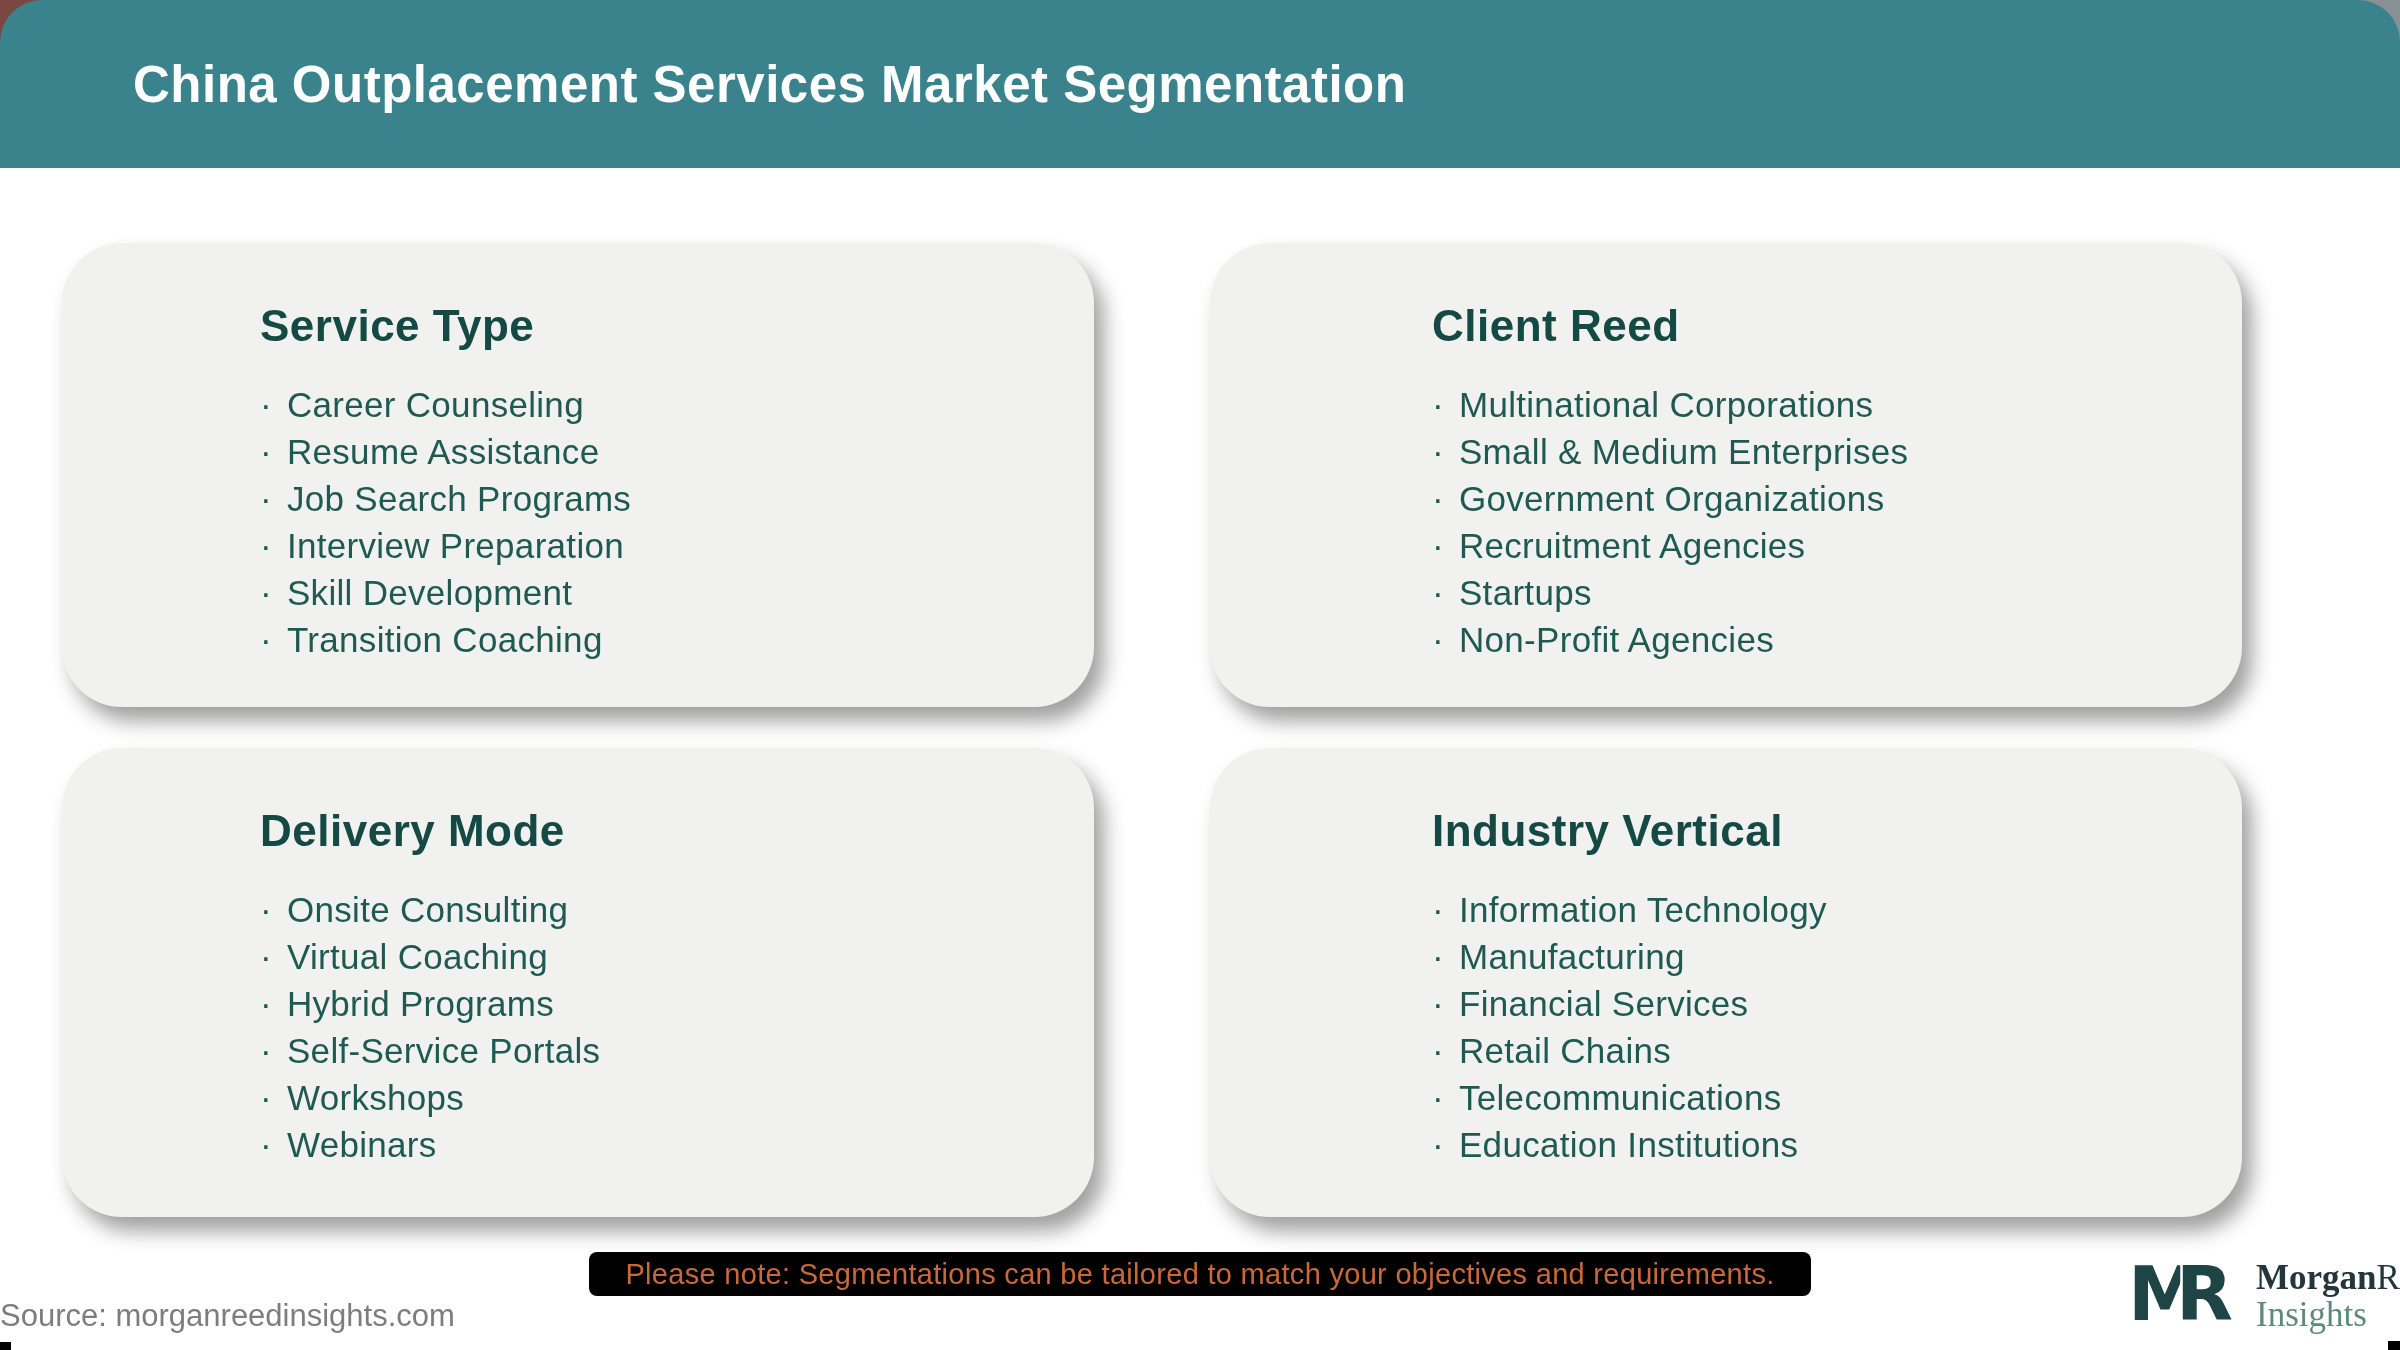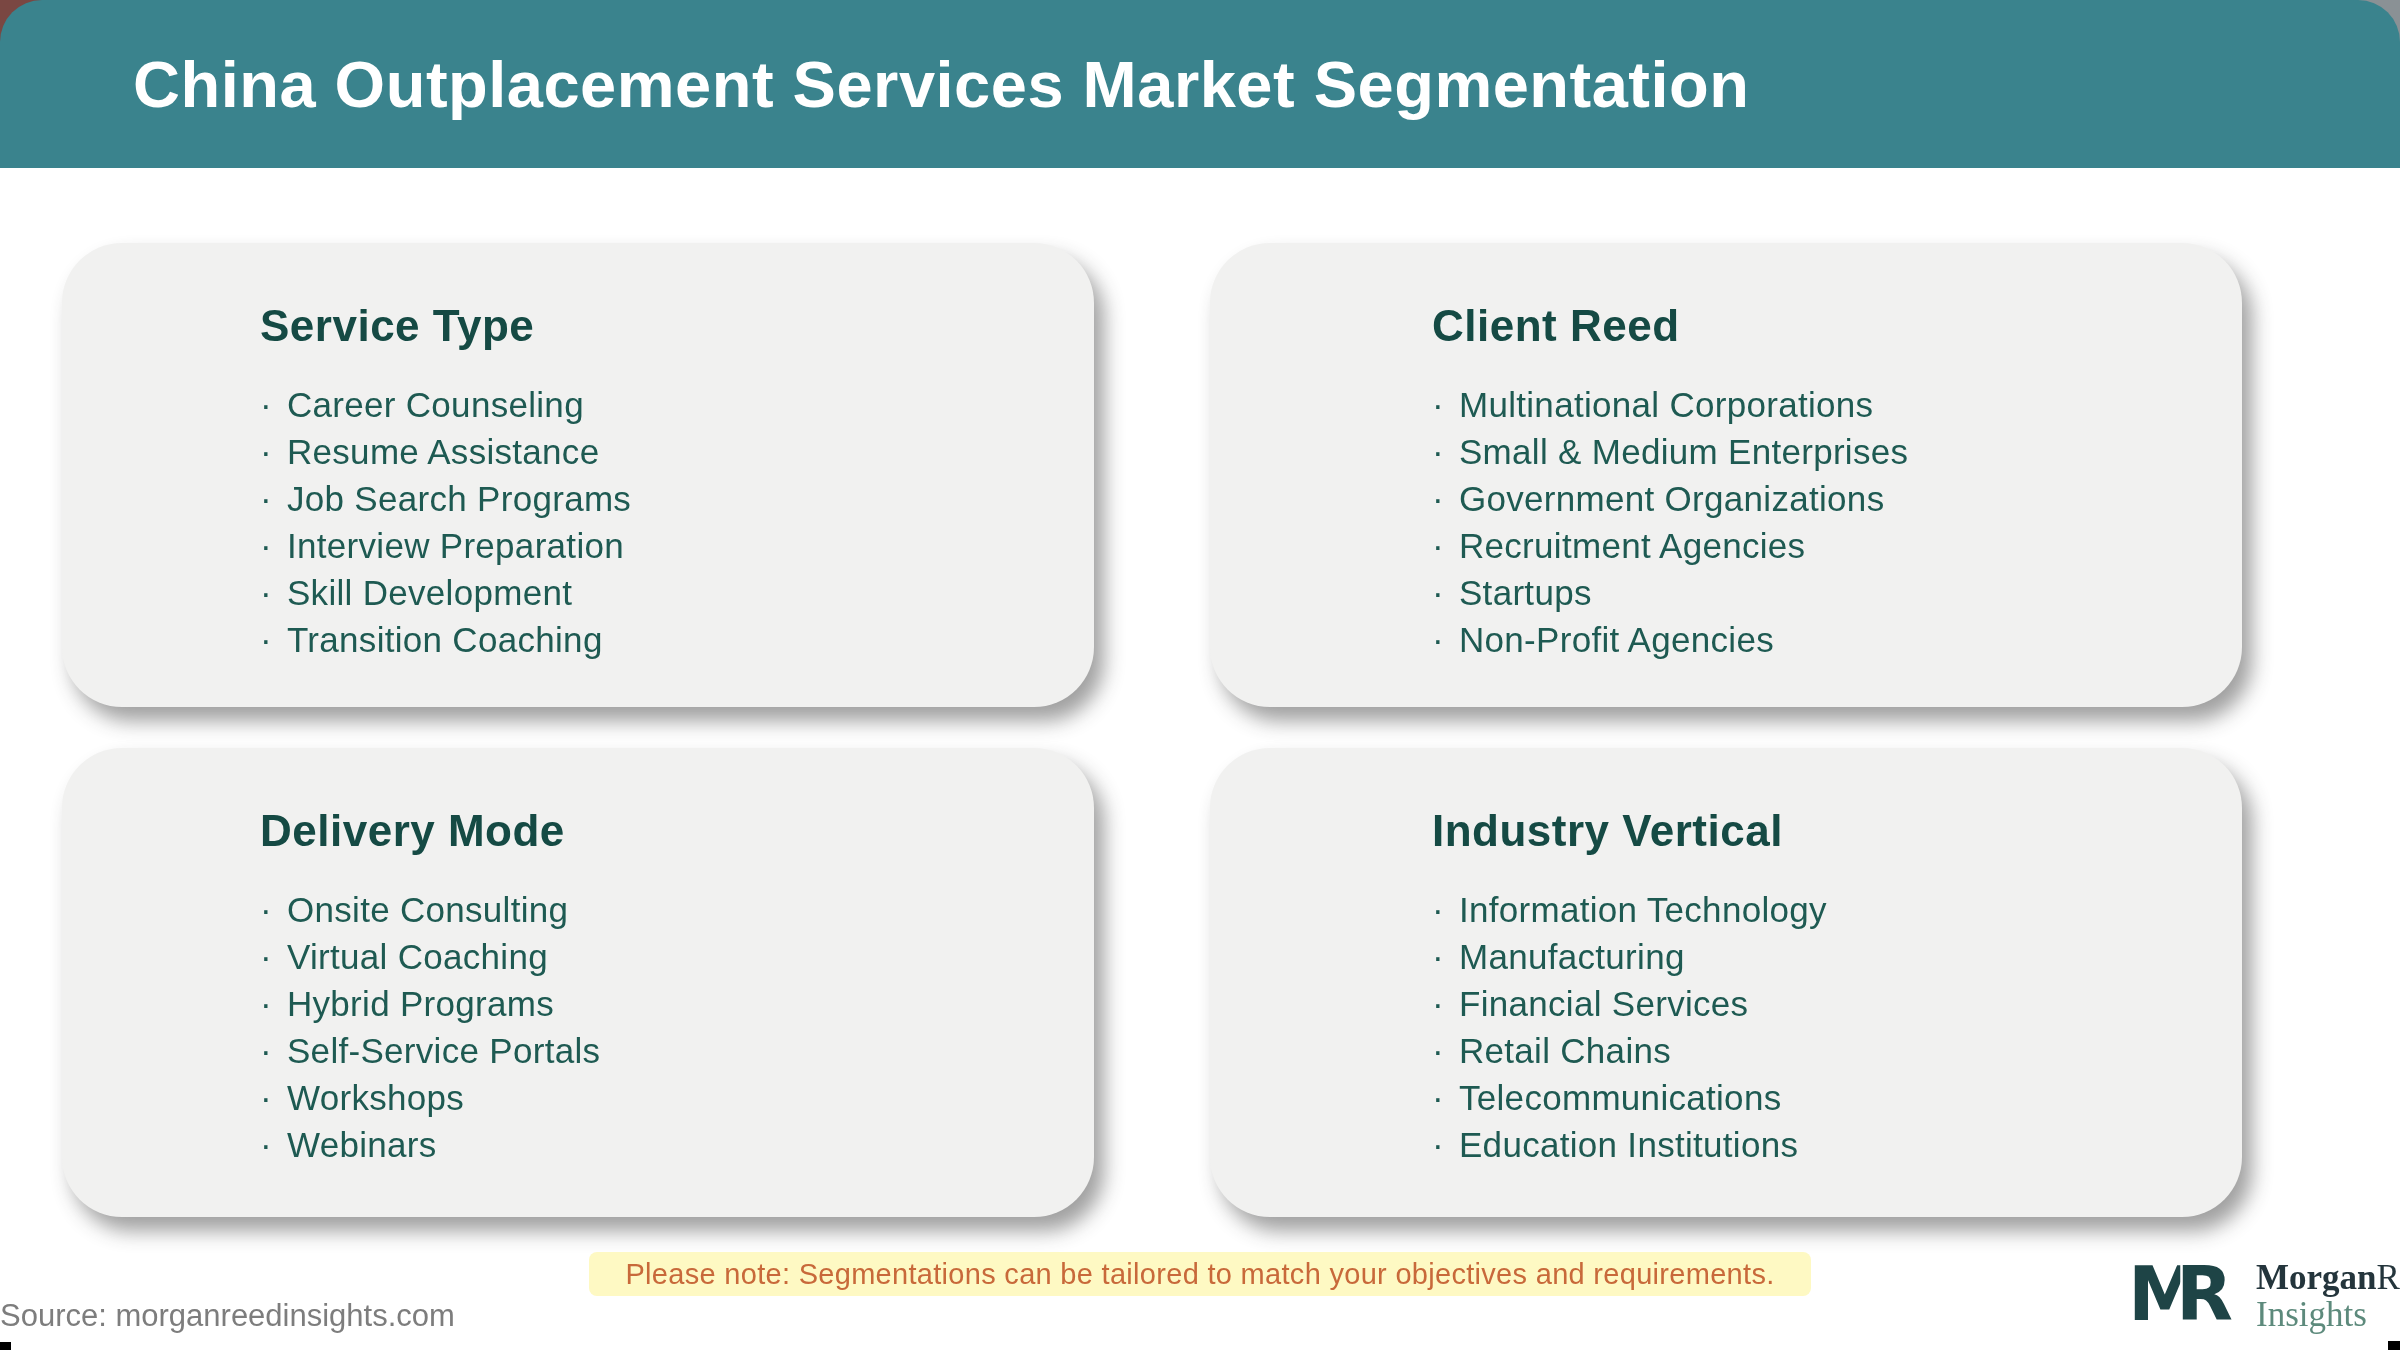--- a/index.html
+++ b/index.html
@@ -10,21 +10,21 @@
   
   .corner-tl{position:absolute;top:0;left:0;width:64px;height:64px;background:#7A4742;}
   .corner-tr{position:absolute;top:0;right:0;width:84px;height:84px;background:#8A9195;}
 
   .header{
     position:absolute;top:0;left:0;width:2400px;height:168px;
     background:#3A838D;border-radius:42px 42px 0 0;
     display:flex;align-items:center;
   }
   .header-title{
-    margin-left:133px;font-size:65px;font-weight:800;color:#ffffff;letter-spacing:0.5px;
+    margin-left:133px;font-size:51px;font-weight:800;color:#ffffff;letter-spacing:0.5px;
   }
 
   .card{
     position:absolute;background:#F1F1F0;border-radius:60px;
     box-shadow:10px 14px 20px rgba(45,45,45,0.45);
   }
   #card-0{left:62px;top:243px;width:1032px;height:464px;}
   #card-1{left:1210px;top:243px;width:1032px;height:464px;}
   #card-2{left:62px;top:748px;width:1032px;height:469px;}
   #card-3{left:1210px;top:748px;width:1032px;height:469px;}
@@ -35,21 +35,21 @@
   }
   .card-list{margin:0;padding:0;list-style:none;text-align:center;}
   .card-item{
     font-size:35px;color:#1E5A52;line-height:47px;letter-spacing:0.3px;
     display:flex;align-items:baseline;
   }
   .card-item::before{content:"\00B7";margin-right:15px;color:#1E5A52;}
 
   .note-bar{
     position:absolute;left:589px;top:1252px;width:1222px;height:44px;
-    background:#fef9c3;border-radius:8px;
+    background:#000000;border-radius:8px;
     display:flex;align-items:center;justify-content:center;
     font-size:29px;color:#C8693A;letter-spacing:0.3px;
   }
   .source-line{
     position:absolute;left:0;top:1298px;width:2330px;text-align:left;
     font-size:31px;color:#7D7D7D;
   }
 
   .logo{
     position:absolute;left:2128px;top:1258px;

